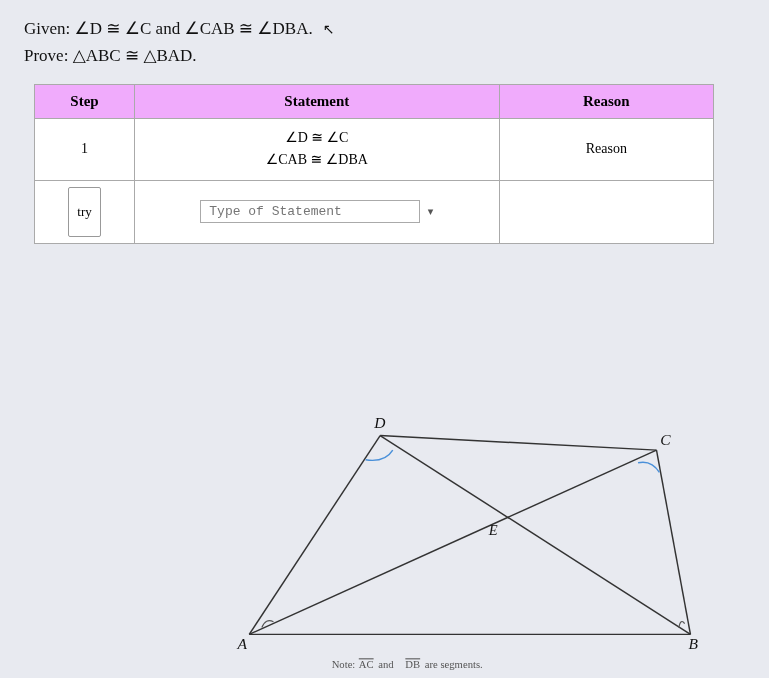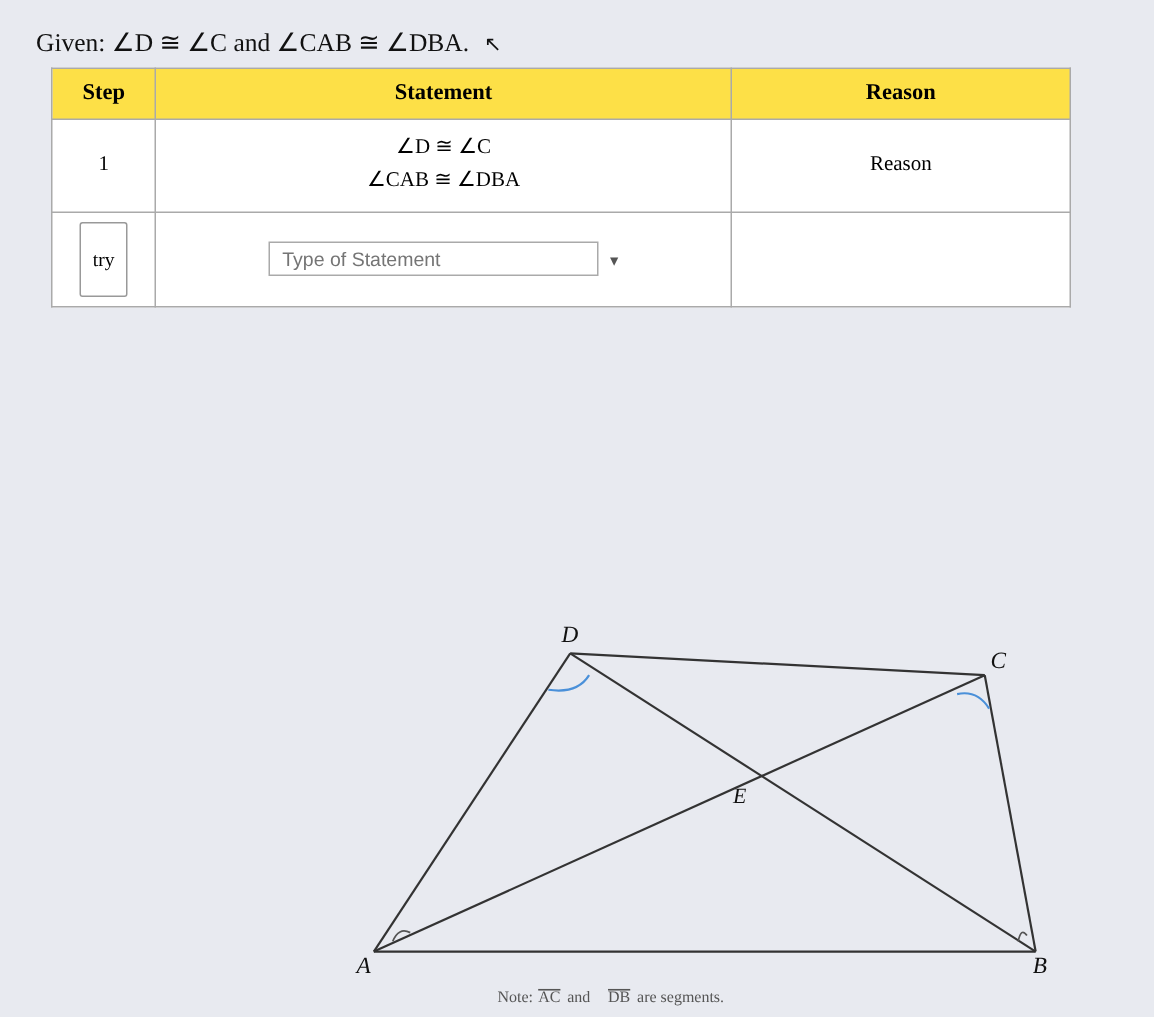--- a/index.html
+++ b/index.html
@@ -33,25 +33,25 @@
     }
     .proof-table {
       border-collapse: collapse;
       width: 680px;
       margin-left: 10px;
       background: white;
       border: 1px solid #aaa;
     }
     .proof-table th {
       border: 1px solid #aaa;
-      padding: 8px 16px;
+      padding: 8px 32px;
       font-size: 15px;
       font-weight: bold;
       text-align: center;
-      background: #fde047;
+      background: #f0abfc;
       font-family: Liberation Serif, serif;
     }
     .proof-table td {
       border: 1px solid #aaa;
       padding: 8px 16px;
       font-size: 14px;
       text-align: center;
       vertical-align: middle;
     }
     .step-col { width: 60px; }
@@ -66,21 +66,21 @@
       font-size: 13px;
       cursor: pointer;
       border-radius: 2px;
       font-family: Georgia, serif;
     }
     .type-statement-input {
       border: 1px solid #aaa;
       padding: 3px 8px;
       font-size: 13px;
       width: 220px;
-      font-family: Liberation Sans, sans-serif;
+      font-family: Liberation Mono, monospace;
       background: white;
     }
     .dropdown-arrow {
       margin-left: 4px;
       font-size: 11px;
       color: #555;
     }
     .diagram-area {
       position: absolute;
       bottom: 0;
@@ -93,20 +93,23 @@
       height: 100%;
     }
   </style>
 </head>
 <body>
 
 <div class="content">
   <div class="given-line">
     <span>Given: ∠D ≅ ∠C and ∠CAB ≅ ∠DBA.</span>
     <span class="cursor-icon">↖</span>
+  </div>
+  <div class="prove-line">
+    <span>Prove: △ABC ≅ △BAD.</span>
   </div>
 
   <table class="proof-table">
     <thead>
       <tr>
         <th class="step-col">Step</th>
         <th class="statement-col">Statement</th>
         <th class="reason-col">Reason</th>
       </tr>
     </thead>

